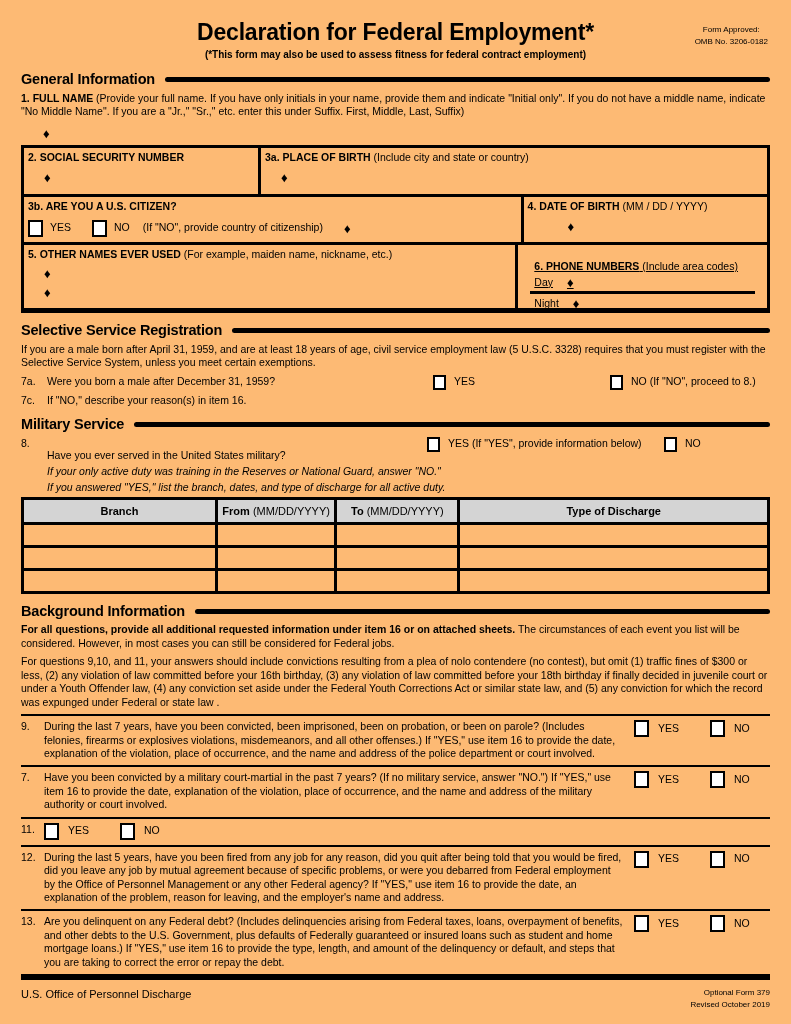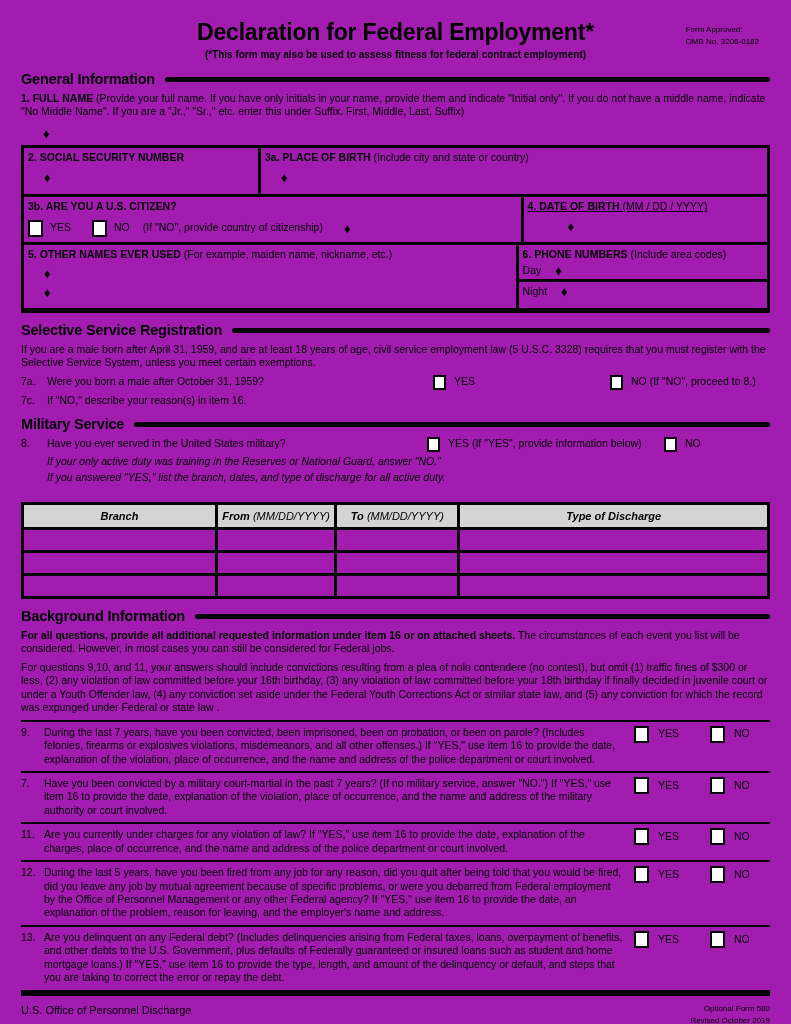--- a/index.html
+++ b/index.html
@@ -2,51 +2,51 @@
 <html><head>
 <meta charset="utf-8">
 <style>
   * { box-sizing: border-box; margin: 0; padding: 0; }
   html, body { background: #fff; }
   .page {
     width: 791px; height: 1024px; margin: 0 auto;
     padding: 12px 21px 0 21px;
     font-family: "Liberation Sans", sans-serif;
     font-size: 10.5px; line-height: 1.28; color: #000;
-    overflow: hidden; position: relative; background: #a21caf;
+    overflow: hidden; position: relative; background: #fdba74;
   }
   b, .bold { font-weight: bold; }
   .it { }
 
   
   .top { position: relative; text-align: center; margin-bottom: 2px; }
   .top h1 { font-size: 23px; font-weight: bold; letter-spacing: -0.2px; margin-top: 6px; }
   .subtitle { font-size: 10px; font-weight: bold; margin-top: 2px; }
-  .approved { position: absolute; top: 6px; right: 11px; font-size: 8px; text-align: left; line-height: 1.45; }
+  .approved { position: absolute; top: 6px; right: 2px; font-size: 8px; text-align: center; line-height: 1.45; }
 
   
   .sec-h { display: flex; align-items: center; gap: 10px; margin: 8px 0 3px 0; }
   .sec-title { font-size: 14.5px; font-weight: bold; white-space: nowrap; letter-spacing: -0.2px; }
   .sec-rule { flex: 1; height: 5px; background: #000; border-radius: 3px; }
 
   
   .item1 { margin: 2px 0 0 0; }
   .item1 .note { font-weight: normal; }
   .dia { font-size: 13px; line-height: 1; display: inline-block; }
   .dia-row { padding: 8px 0 4px 22px; }
 
   
   .info-grid { border: 3px solid #000; border-bottom-width: 5px; }
   .g-row { display: flex; }
   .g-row + .g-row { border-top: 3px solid #000; gap: 12px; }
   .cell { padding: 3px 6px 2px 4px; }
   .cell + .cell { border-left: 3px solid #000; }
   .rowA .cell1 { width: 31.5%; border-radius: 10px; } .rowA .cell2 { width: 68.5%; }
-  .rowB .cell1 { width: 66.3%; } .rowB .cell2 { width: 33.7%; text-decoration: underline; }
-  .rowC .cell1 { width: 65.6%; } .rowC .cell2 { width: 34.4%; padding: 0; }
+  .rowB .cell1 { width: 66.3%; } .rowB .cell2 { width: 33.7%; }
+  .rowC .cell1 { width: 65.6%; } .rowC .cell2 { width: 34.4%; padding: 12px; text-decoration: underline; }
   .rowA { height: 46px; } .rowB { height: 48px; } .rowC { height: 66px; }
   .cell .dia-in { padding: 6px 0 0 16px; }
   .cb { display: inline-block; width: 13px; height: 15px; border: 2px solid #000; background: #fff; vertical-align: -3px; }
   .cb-lg { width: 15px; height: 17px; vertical-align: -4px; }
   .citizen-line { margin-top: 6px; display: flex; align-items: center; gap: 7px; }
   .phone-label { padding: 3px 6px 0 4px; }
   .phone-line { padding: 2px 6px 1px 4px; display: flex; align-items: center; gap: 14px; }
   .phone-line.night { border-top: 3px solid #000; margin-top: 1px; padding-top: 3px; }
   .names-dia { padding: 5px 0 0 16px; }
 
@@ -55,25 +55,25 @@
   .ss-row { display: flex; margin-top: 4px; align-items: flex-start; }
   .ss-num { width: 26px; flex: none; }
   .ss-text { width: 386px; flex: none; }
   .ss-yes { width: 177px; flex: none; display: flex; gap: 8px; align-items: flex-start; }
   .ss-no { flex: 1; display: flex; gap: 8px; align-items: flex-start; }
   .ss-row .cb { flex: none; }
 
   
   .ms-row { display: flex; margin-top: 2px; align-items: flex-start; }
   .ms-num { width: 26px; flex: none; }
-  .ms-text { width: 380px; flex: none; }
+  .ms-text { width: 380px; flex: none; margin-top: 12px; }
   .ms-yes { width: 237px; flex: none; display: flex; gap: 8px; }
   .ms-no { flex: 1; display: flex; gap: 8px; }
   .ms-note { margin: 3px 0 0 26px; font-style: italic; }
-  table.mil { width: 100%; border-collapse: collapse; margin-top: 18px; font-style: italic; }
+  table.mil { width: 100%; border-collapse: collapse; margin-top: 2px; }
   table.mil th, table.mil td { border: 3px solid #000; }
   table.mil th { background: #d4d4d4; font-size: 11px; padding: 4px 2px; text-align: center; }
   table.mil th .thin { font-weight: normal; }
   table.mil td { height: 23px; }
   .w-branch { width: 26%; } .w-from { width: 16%; } .w-to { width: 16.5%; } .w-disch { width: 41.5%; }
 
   
   .bq-list { margin-top: 5px; }
   .bq { display: flex; border-top: 2px solid #000; padding: 4px 0 5px 0; align-items: flex-start; }
   .bq-num { width: 23px; flex: none; }
@@ -184,21 +184,21 @@
 
   <div class="sec-h">
     <span class="sec-title">Selective Service Registration</span>
     <span class="sec-rule"></span>
   </div>
 
   <div class="para">If you are a male born after April 31, 1959, and are at least 18 years of age, civil service employment law (5 U.S.C. 3328) requires that you must register with the Selective Service System, unless you meet certain exemptions.</div>
 
   <div class="ss-row">
     <span class="ss-num">7a.</span>
-    <span class="ss-text">Were you born a male after October 31, 1959?</span>
+    <span class="ss-text">Were you born a male after December 31, 1959?</span>
     <span class="ss-yes">
       <span class="cb"></span>
       <span>YES</span>
     </span>
     <span class="ss-no">
       <span class="cb"></span>
       <span>NO (If "NO", proceed to 8.)</span>
     </span>
   </div>
 
@@ -298,23 +298,20 @@
           <span>YES</span>
         </span>
       <span class="bq-no">
           <span class="cb cb-lg"></span>
           <span>NO</span>
         </span>
     </div>
 
     <div class="bq">
       <span class="bq-num">11.</span>
-      <span class="bq-text">
-        <span>Are you currently under charges for any violation of law? </span><span class="it">If "YES," use item 16 to provide the date, explanation of the charges, place of occurrence, and the name and address of the police department or court involved.</span>
-      </span>
       <span class="bq-yes">
           <span class="cb cb-lg"></span>
           <span>YES</span>
         </span>
       <span class="bq-no">
           <span class="cb cb-lg"></span>
           <span>NO</span>
         </span>
     </div>
 
@@ -351,19 +348,19 @@
   </div>
 
   <div class="end-bar"></div>
 
   <div class="footer">
     <div>
       <div class="f-agency">U.S. Office of Personnel Discharge</div>
 
     </div>
     <div class="f-right">
-      <div>Optional Form 580</div>
+      <div>Optional Form 379</div>
       <div>Revised October 2019</div>
 
     </div>
   </div>
 
 </div>
 
 </body></html>

